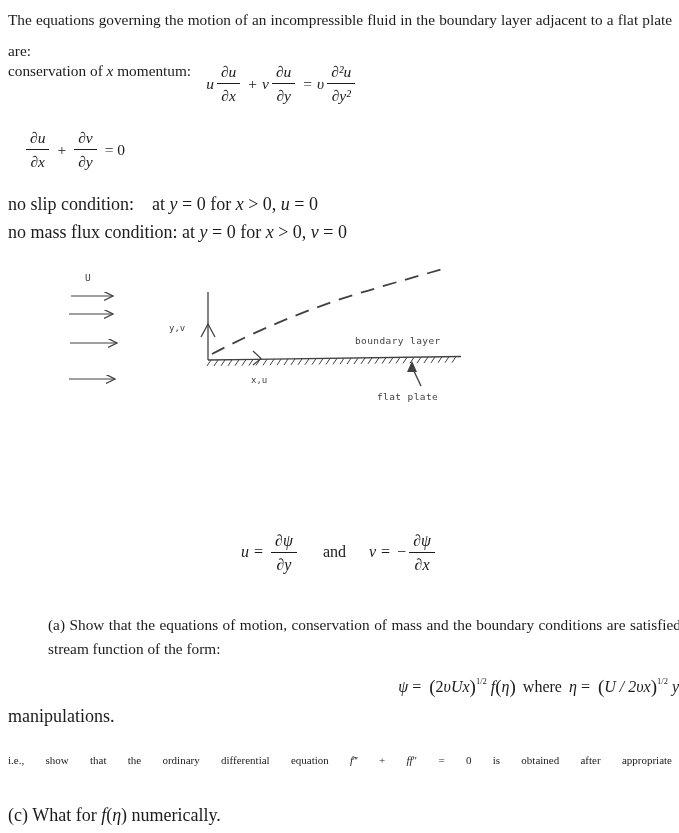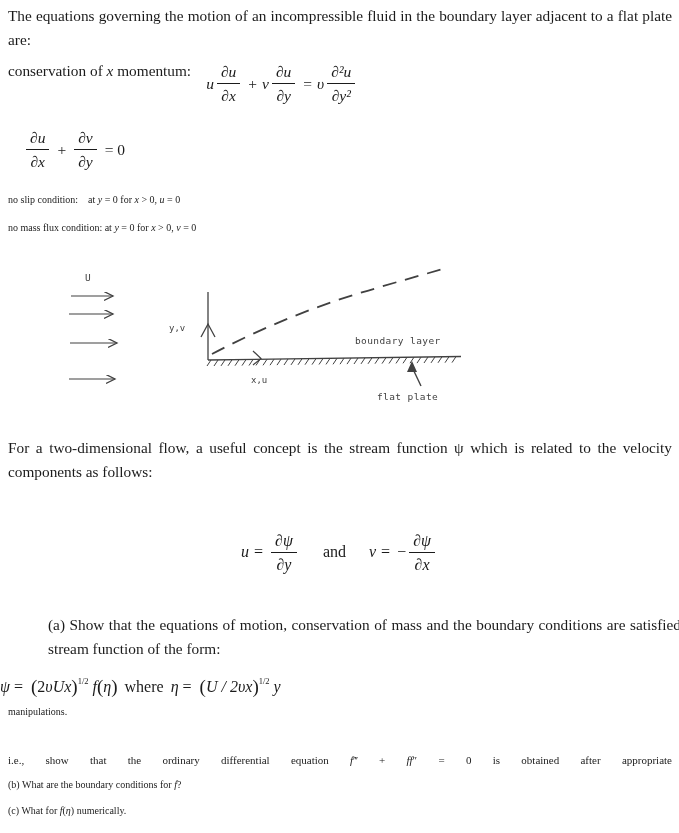--- a/index.html
+++ b/index.html
@@ -1,34 +1,34 @@
 <!DOCTYPE html>
 <html><head>
 <meta charset="utf-8">
 <style>
   *{margin:0;padding:0;box-sizing:border-box;}
   html,body{background:#ffffff;}
   #page{position:relative;width:679px;height:833px;background:#ffffff;
         font-family:"Liberation Serif",serif;color:#1b1b1b;overflow:hidden;}
   .abs{position:absolute;}
-  .para{left:8px;width:664px;font-size:15.3px;line-height:24px;text-align:justify;}
+  .para{left:8px;width:664px;font-size:15.3px;line-height:31px;text-align:justify;}
   .tight{line-height:24px;margin-left:40px;}
-  .line{left:8px;font-size:10px;white-space:pre-wrap;}
+  .line{left:8px;font-size:18px;white-space:pre-wrap;}
   .jline{left:8px;width:664px;font-size:11px;text-align:justify;text-align-last:justify;margin-top:40px;}
   .mi{font-style:italic;}
   .eq-row{left:8px;display:flex;align-items:flex-start;font-size:15.3px;}
   .math{display:inline-flex;align-items:center;margin-left:15px;font-size:15.5px;}
   .frac{display:inline-flex;flex-direction:column;align-items:center;margin:0 3px;}
   .num{display:block;padding:0 4px 2px;border-bottom:1.2px solid #1b1b1b;line-height:19px;text-align:center;}
   .den{display:block;padding:2px 4px 0;line-height:19px;text-align:center;}
   .op{margin:0 5px;}
   .and{margin:0 23px;}
   .minus{margin-left:2px;}
   .center-flex{left:0;width:679px;display:flex;justify-content:center;align-items:center;font-size:16px;}
-  .center-text{left:0;width:679px;text-align:left;font-size:16px;line-height:26px;}
+  .center-text{left:0;width:679px;text-align:right;font-size:16px;line-height:26px;}
   sup.half{font-size:8.5px;font-style:normal;vertical-align:8px;}
   .paren{font-size:19px;font-style:normal;vertical-align:-1px;}
   .where{margin:0 7px;}
   .gap{display:inline-block;width:8px;}
   .dtext{font-family:"DejaVu Sans Mono",monospace;font-size:9.5px;fill:#414141;letter-spacing:0.4px;}
   .dtext-sm{font-family:"DejaVu Sans Mono",monospace;font-size:9px;fill:#414141;}
 </style>
 </head>
 <body>
 
@@ -97,21 +97,20 @@
     <path d="M198,95 L206,102.5 L198,109" fill="none" stroke="#414141" stroke-width="1.2"></path>
     <path d="M157,98 C210,70 268,47 322,32 C345,25 367,19 388,13" fill="none" stroke="#414141" stroke-width="1.8" stroke-dasharray="14 9"></path>
     <text class="dtext-sm" x="114" y="75">y,v</text>
     <text class="dtext-sm" x="196" y="127">x,u</text>
     <text class="dtext" x="300" y="88">boundary layer</text>
     <text class="dtext" x="322" y="144">flat plate</text>
     <line x1="366" y1="130" x2="357" y2="111" stroke="#414141" stroke-width="1.4"></line>
     <polygon points="352,116 357,105 362,116" fill="#414141"></polygon>
   </svg>
 
-  <div class="abs para" style="top:436px">For a two-dimensional flow, a useful concept is the stream function  ψ which is related to the velocity components as follows:</div>
 
   <div class="abs center-flex" style="top:526px;height:52px">
     <span class="mi">u</span>
     <span class="op">=</span>
     <span class="frac">
         <span class="num mi">∂ψ</span>
         <span class="den mi">∂y</span>
       </span>
     <span class="and">and</span>
     <span class="mi">v</span>
@@ -123,16 +122,15 @@
       </span>
   </div>
 
   <div class="abs para tight" style="top:613px">(a) Show that the equations of motion, conservation of mass and the boundary conditions are satisfied by a stream function of the form:</div>
 
   <div class="abs center-text" style="top:668px"><span class="mi">ψ</span> <span>=</span><span class="gap"></span><span class="paren">(</span><span>2</span><span class="mi">υUx</span><span class="paren">)</span><sup class="half">1/2</sup> <span class="mi">f</span><span class="paren">(</span><span class="mi">η</span><span class="paren">)</span><span class="where">where</span><span class="mi">η</span> <span>=</span><span class="gap"></span><span class="paren">(</span><span class="mi">U / 2υx</span><span class="paren">)</span><sup class="half">1/2</sup> <span class="mi">y</span></div>
 
   <div class="abs jline" style="top:714px"><span>i.e., show that the ordinary differential equation </span><span class="mi">f</span><span>‴ + </span><span class="mi">ff</span><span>″ = 0 is obtained after appropriate</span></div>
   <div class="abs line" style="top:706px">manipulations.</div>
 
-  <div class="abs line" style="top:779px"><span>(b) What are the boundary conditions for </span><span class="mi">f</span><span>?</span></div>
   <div class="abs line" style="top:805px"><span>(c) What for </span><span class="mi">f</span><span>(</span><span class="mi">η</span><span>) numerically.</span></div>
 
 </div>
 
 </body></html>

